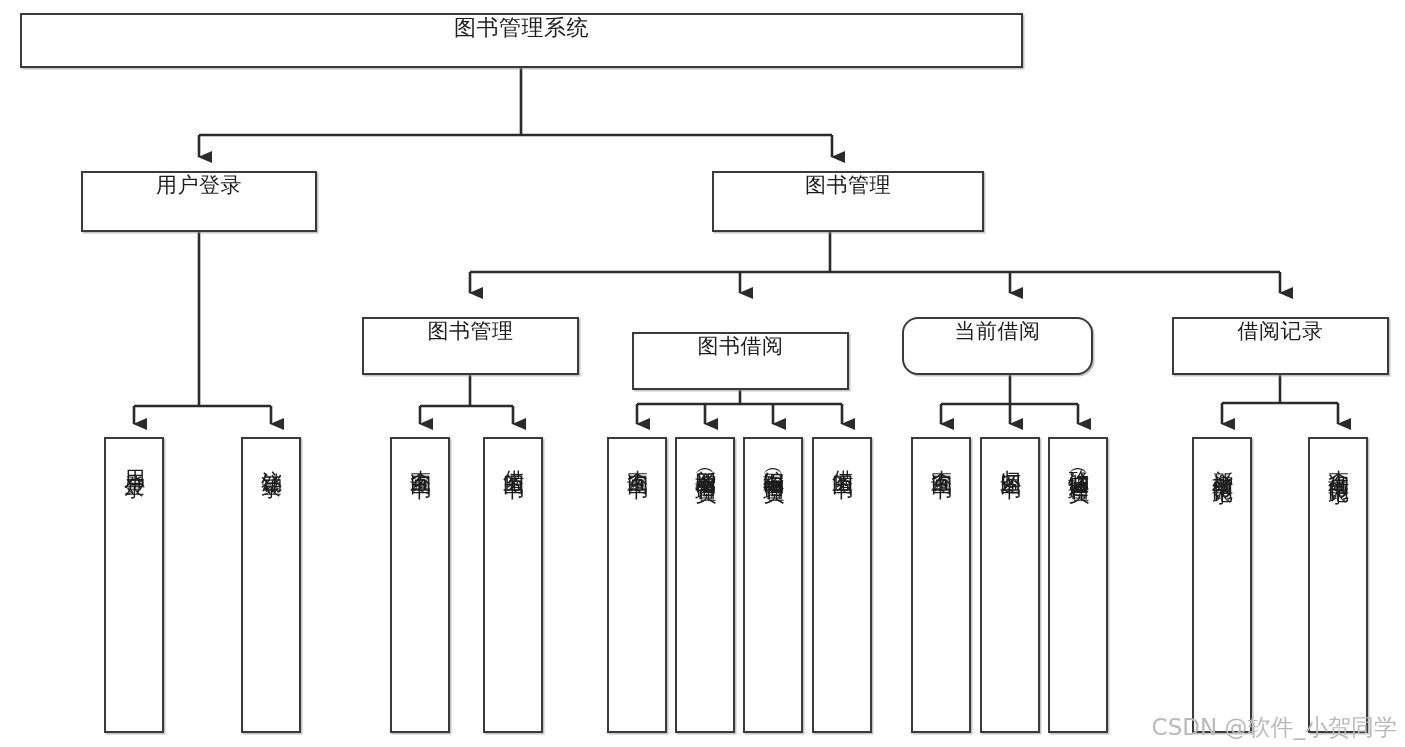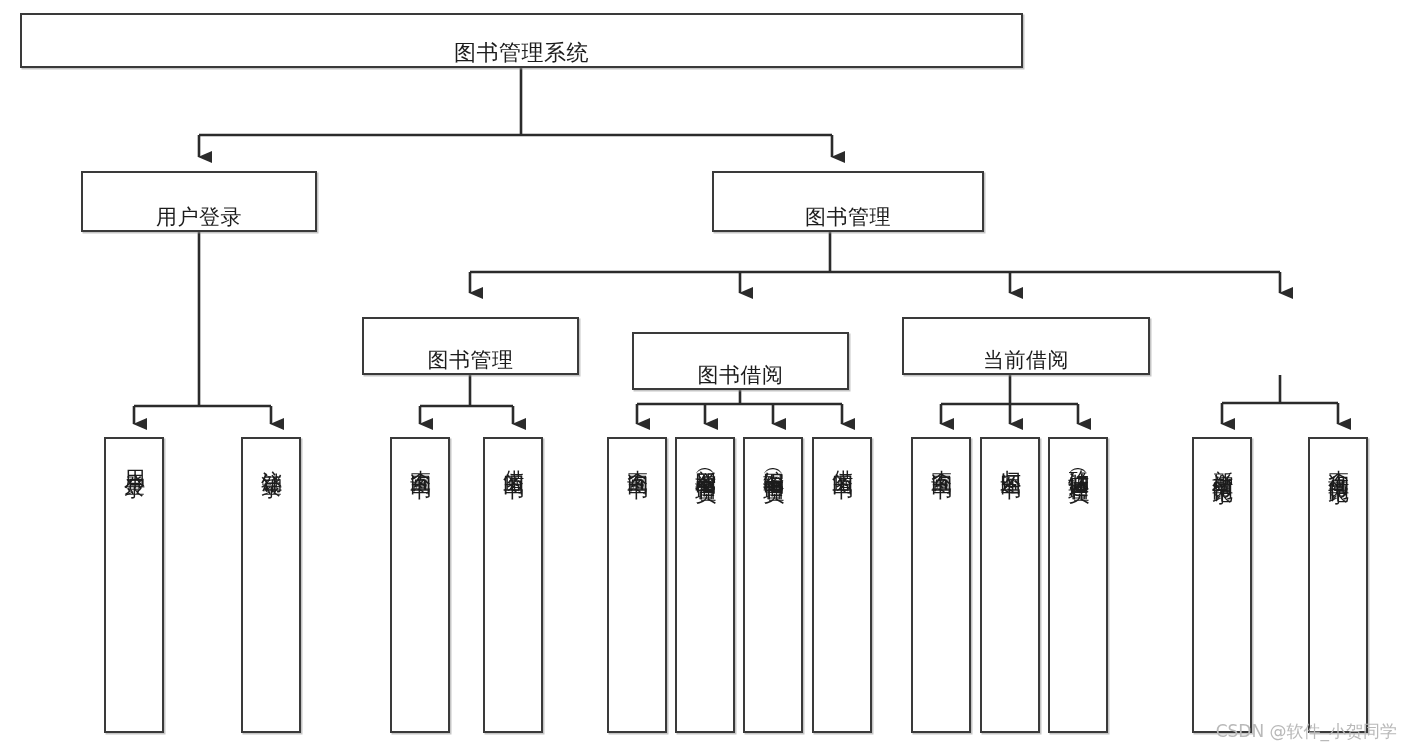--- a/index.html
+++ b/index.html
@@ -21,21 +21,21 @@
     width:1405px; height:747px;
     pointer-events:none;
   }
   .node{
     position:absolute;
     box-sizing:border-box;
     background:#ffffff;
     border:2.5px solid #3a3a3a;
     box-shadow:1.5px 1.5px 0 rgba(150,150,150,.55);
     display:flex;
-    align-items:flex-end;
+    align-items:flex-start;
     justify-content:center;
     text-align:center;
   }
   .node .lbl{
     font-size:21px;
     line-height:1.18;
     letter-spacing:.5px;
     color:#1c1c1c;
     white-space:nowrap;
   }
@@ -52,21 +52,21 @@
     line-height:1.22;
     letter-spacing:3px;
     white-space:nowrap;
     transform:none;
   }
   .node.leaf.tall .lbl{letter-spacing:2px;}
   .watermark{
     position:absolute;
     right:8px;
     bottom:4px;
-    font-size:17px;
+    font-size:23px;
     color:#b9b9b9;
     white-space:nowrap;
     user-select:none;
   }
 </style>
 </head>
 <body>
 
 <div id="canvas">
 
@@ -133,24 +133,27 @@
   </div>
 
   <div class="node" style="left:362px; top:317px; width:217px; height:58px;">
     <span class="lbl">图书管理</span>
   </div>
 
   <div class="node" style="left:632px; top:332px; width:217px; height:58px;">
     <span class="lbl">图书借阅</span>
   </div>
 
-  <div class="node" style="left:902px; top:317px; width:248px; height:58px;">
+  <div class="node" style="left:902px; top:317px; width:191px; height:58px;border-radius:16px;">
     <span class="lbl">当前借阅</span>
   </div>
 
+  <div class="node" style="left:1172px; top:317px; width:217px; height:58px;">
+    <span class="lbl">借阅记录</span>
+  </div>
 
   <div class="node leaf" style="left:104px; top:437px; width:60px; height:296px;">
     <span class="lbl">用户登录</span>
   </div>
   <div class="node leaf" style="left:241px; top:437px; width:60px; height:296px;">
     <span class="lbl">注销登录</span>
   </div>
 
   <div class="node leaf" style="left:390px; top:437px; width:60px; height:296px;">
     <span class="lbl">查询图书</span>

